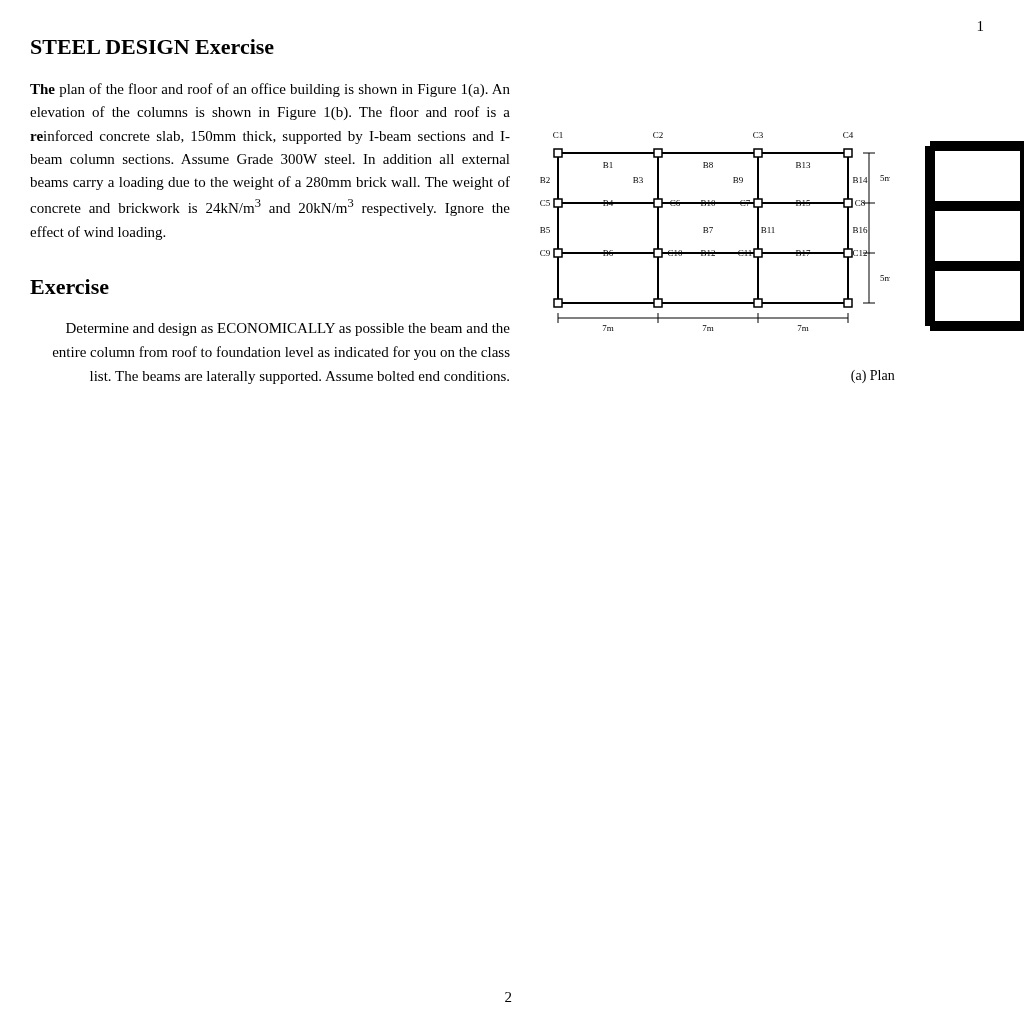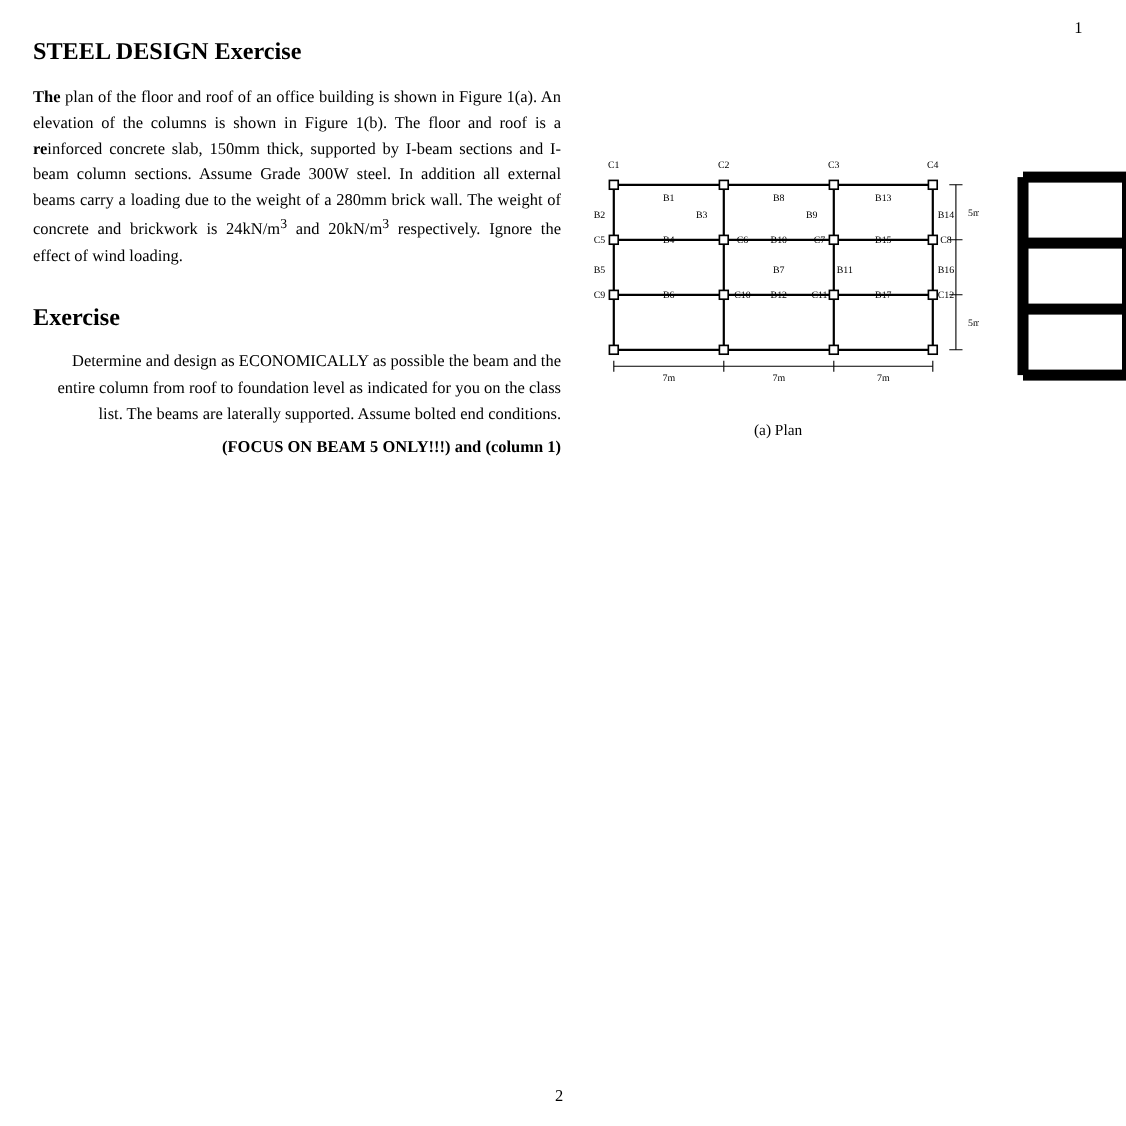--- a/index.html
+++ b/index.html
@@ -67,21 +67,21 @@
       font-weight: bold;
       margin-top: 30px;
       margin-bottom: 16px;
     }
     
     .plan-container {
       margin-top: 10px;
       width: 380px;
     }
     .plan-caption {
-      text-align: center;
+      text-align: right;
       font-size: 14px;
       margin-top: 6px;
     }
     .elevation-container {
       margin-top: 30px;
       width: 380px;
     }
     .elevation-caption {
       text-align: center;
       font-size: 12px;
@@ -117,21 +117,20 @@
       <div class="body-text">
         <p>
           <span class="bold">The</span> plan of the floor and roof of an office building is shown in Figure 1(a). An elevation of the columns is shown in Figure 1(b). The floor and roof is a <span class="bold">re</span>inforced concrete slab, 150mm thick, supported by I-beam sections and I-beam column sections. Assume Grade 300W steel. In addition all external beams carry a loading due to the weight of a 280mm brick wall. The weight of concrete and brickwork is 24kN/m<sup>3</sup> and 20kN/m<sup>3</sup> respectively. Ignore the effect of wind loading.
         </p>
       </div>
 
       <div class="exercise-heading">Exercise</div>
 
       <div class="exercise-text">
         <p>Determine and design as ECONOMICALLY as possible the beam and the entire column from roof to foundation level as indicated for you on the class list.  The beams are laterally supported. Assume bolted end conditions.</p>
-        <p><strong>(FOCUS ON BEAM 5 ONLY!!!) and (column 1)</strong></p>
       </div>
     </div>
 
     <div class="right-col">
 
       <div class="plan-container">
         <svg width="370" height="260" viewBox="0 0 370 260">
 
           <text x="38" y="40" font-size="9" text-anchor="middle">C1</text>
           <text x="138" y="40" font-size="9" text-anchor="middle">C2</text>

